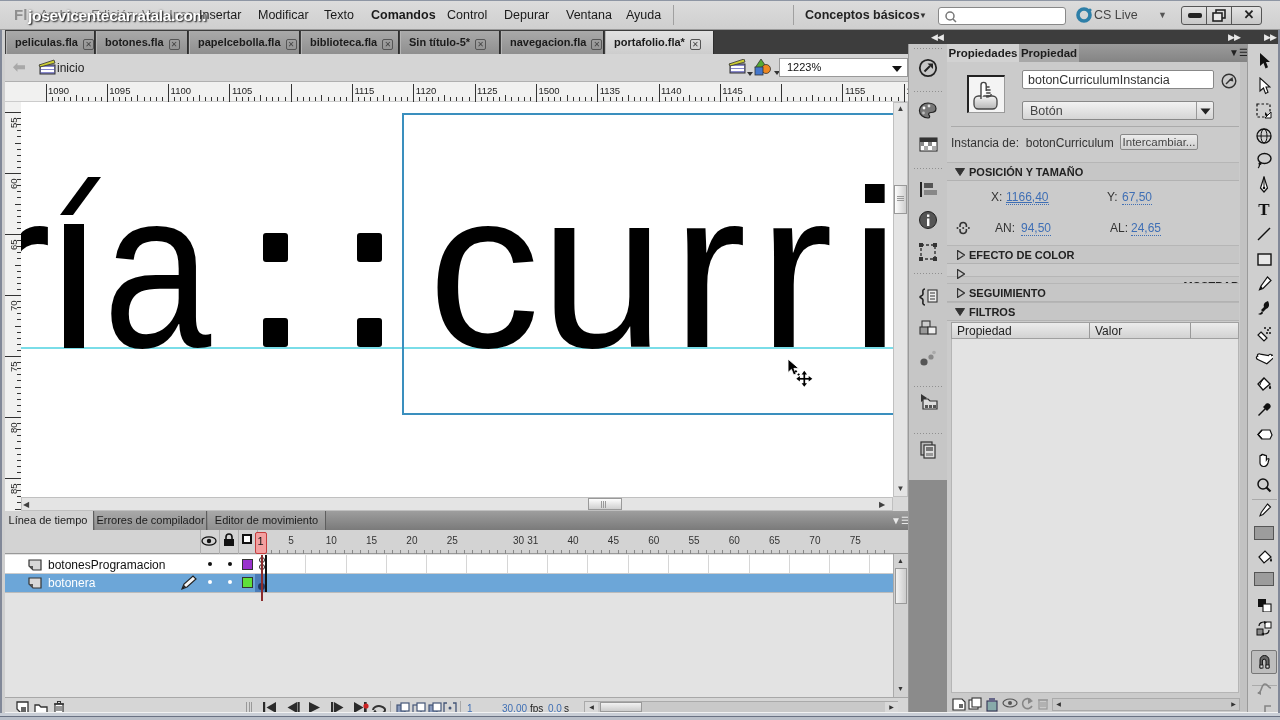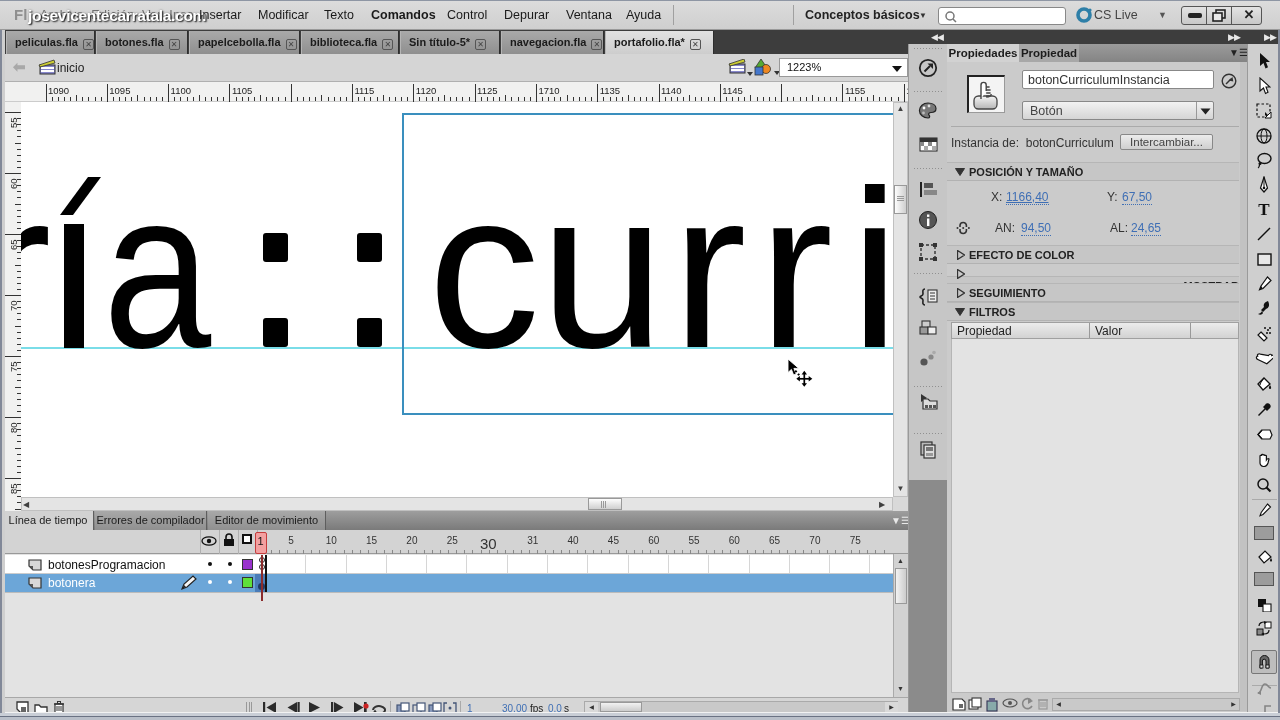--- a/index.html
+++ b/index.html
@@ -254,21 +254,21 @@
 <div class="rtick" style="left:475.7px; top:15px; width:1px; height:4px;"></div>
 <div class="rtick" style="left:481.9px; top:15px; width:1px; height:4px;"></div>
 <div class="rtick" style="left:488.0px; top:15px; width:1px; height:4px;"></div>
 <div class="rtick" style="left:494.1px; top:15px; width:1px; height:4px;"></div>
 <div class="rtick" style="left:500.2px; top:13px; width:1px; height:6px;"></div>
 <div class="rtick" style="left:506.4px; top:15px; width:1px; height:4px;"></div>
 <div class="rtick" style="left:512.5px; top:15px; width:1px; height:4px;"></div>
 <div class="rtick" style="left:518.6px; top:15px; width:1px; height:4px;"></div>
 <div class="rtick" style="left:524.8px; top:15px; width:1px; height:4px;"></div>
 <div class="rtick" style="left:530.9px; top:2px; width:1px; height:18px;"></div>
-<div class="rlabel" style="left:533.4px; top:2.5px;">1710</div>
+<div class="rlabel" style="left:533.4px; top:2.5px;">1500</div>
 <div class="rtick" style="left:537.0px; top:15px; width:1px; height:4px;"></div>
 <div class="rtick" style="left:543.2px; top:15px; width:1px; height:4px;"></div>
 <div class="rtick" style="left:549.3px; top:15px; width:1px; height:4px;"></div>
 <div class="rtick" style="left:555.4px; top:15px; width:1px; height:4px;"></div>
 <div class="rtick" style="left:561.5px; top:13px; width:1px; height:6px;"></div>
 <div class="rtick" style="left:567.7px; top:15px; width:1px; height:4px;"></div>
 <div class="rtick" style="left:573.8px; top:15px; width:1px; height:4px;"></div>
 <div class="rtick" style="left:579.9px; top:15px; width:1px; height:4px;"></div>
 <div class="rtick" style="left:586.1px; top:15px; width:1px; height:4px;"></div>
 <div class="rtick" style="left:592.2px; top:2px; width:1px; height:18px;"></div>
@@ -481,21 +481,21 @@
 <div style="position:absolute;left:240px;top:4px;width:10px;height:10px;border:2px solid #111;background:#fff;"></div>
 <div style="position:absolute;left:197.5px;top:0px;width:1px;height:24px;background:#b0b0b0;"></div>
 <div style="position:absolute;left:217px;top:0px;width:1px;height:24px;background:#b0b0b0;"></div>
 <div style="position:absolute;left:236px;top:0px;width:1px;height:24px;background:#b0b0b0;"></div>
 <div style="position:absolute;left:255px;top:0px;width:1px;height:24px;background:#b0b0b0;"></div>
 <div style="position:absolute;left:281.0px;top:5px;width:16px;text-align:center;font-size:10px;color:#333;">5</div>
 <div style="position:absolute;left:321.3px;top:5px;width:16px;text-align:center;font-size:10px;color:#333;">10</div>
 <div style="position:absolute;left:361.6px;top:5px;width:16px;text-align:center;font-size:10px;color:#333;">15</div>
 <div style="position:absolute;left:401.9px;top:5px;width:16px;text-align:center;font-size:10px;color:#333;">20</div>
 <div style="position:absolute;left:442.2px;top:5px;width:16px;text-align:center;font-size:10px;color:#333;">25</div>
-<div style="position:absolute;left:478px;top:5px;width:16px;text-align:left;font-size:15px;color:#333;">30</div>
+<div style="position:absolute;left:511px;top:5px;width:16px;text-align:left;font-size:10px;color:#333;">30</div>
 <div style="position:absolute;left:522.8px;top:5px;width:16px;text-align:center;font-size:10px;color:#333;">31</div>
 <div style="position:absolute;left:563.1px;top:5px;width:16px;text-align:center;font-size:10px;color:#333;">40</div>
 <div style="position:absolute;left:603.4px;top:5px;width:16px;text-align:center;font-size:10px;color:#333;">45</div>
 <div style="position:absolute;left:643.7px;top:5px;width:16px;text-align:center;font-size:10px;color:#333;">60</div>
 <div style="position:absolute;left:684.0px;top:5px;width:16px;text-align:center;font-size:10px;color:#333;">55</div>
 <div style="position:absolute;left:724.3px;top:5px;width:16px;text-align:center;font-size:10px;color:#333;">60</div>
 <div style="position:absolute;left:764.6px;top:5px;width:16px;text-align:center;font-size:10px;color:#333;">65</div>
 <div style="position:absolute;left:804.9px;top:5px;width:16px;text-align:center;font-size:10px;color:#333;">70</div>
 <div style="position:absolute;left:845.2px;top:5px;width:16px;text-align:center;font-size:10px;color:#333;">75</div>
 <div style="position:absolute;left:260.9px;top:20px;width:1px;height:4px;background:#888;"></div>
@@ -810,21 +810,21 @@
           <polygon points="11.5,4 12.3,8.5 7.5,7.5" fill="#333"></polygon>
         </svg>
 <div style="position:absolute;left:75px;top:57px;width:192px;height:19px;background:linear-gradient(#f2f2f2,#d5d5d5);border:1px solid #888;border-radius:2px;"></div>
 <div style="position:absolute;left:83px;top:60px;font-size:12.5px;color:#444;">Botón</div>
 <div style="position:absolute;left:249px;top:58px;width:1px;height:17px;background:#999;"></div>
 <svg style="position:absolute;left:253px;top:64px;" width="11" height="7">
           <polygon points="0.5,0.5 10.5,0.5 5.5,6.5" fill="#222"></polygon>
         </svg>
 <div style="position:absolute;left:4px;top:82px;width:288px;height:1px;background:#aaa;"></div>
 <div class="plabel" style="left:4px;top:92px;">Instancia de:&nbsp; botonCurriculum</div>
-<div style="position:absolute;left:173px;top:90px;width:93px;height:16px;background:linear-gradient(#ececec,#cfcfcf);border:1px solid #888;border-radius:2px;font-size:11.5px;color:#444;text-align:center;line-height:15px;">Intercambiar...</div>
+<div style="position:absolute;left:173px;top:90px;width:78px;height:16px;background:linear-gradient(#ececec,#cfcfcf);border:1px solid #888;border-radius:2px;font-size:11.5px;color:#444;text-align:center;line-height:15px;">Intercambiar...</div>
 <div class="sechead" style="top:118px;"><span style="margin-left:22px;">POSICIÓN Y TAMAÑO</span></div>
 <svg style="position:absolute;left:8px;top:124px;" width="10" height="8">
           <polygon points="0.5,0.5 9.5,0.5 5,7.5" fill="#333" stroke="#333"></polygon>
         </svg>
 <div class="plabel" style="left:44px;top:146px;">X:</div>
 <div class="bluev" style="position:absolute;left:59px;top:146px;text-decoration:underline;">1166,40</div>
 <div class="plabel" style="left:160px;top:146px;">Y:</div>
 <div class="bluev" style="position:absolute;left:175px;top:146px;">67,50</div>
 <svg style="position:absolute;left:8px;top:176px;" width="16" height="16">
           <g fill="none" stroke="#333" stroke-width="1.6">

